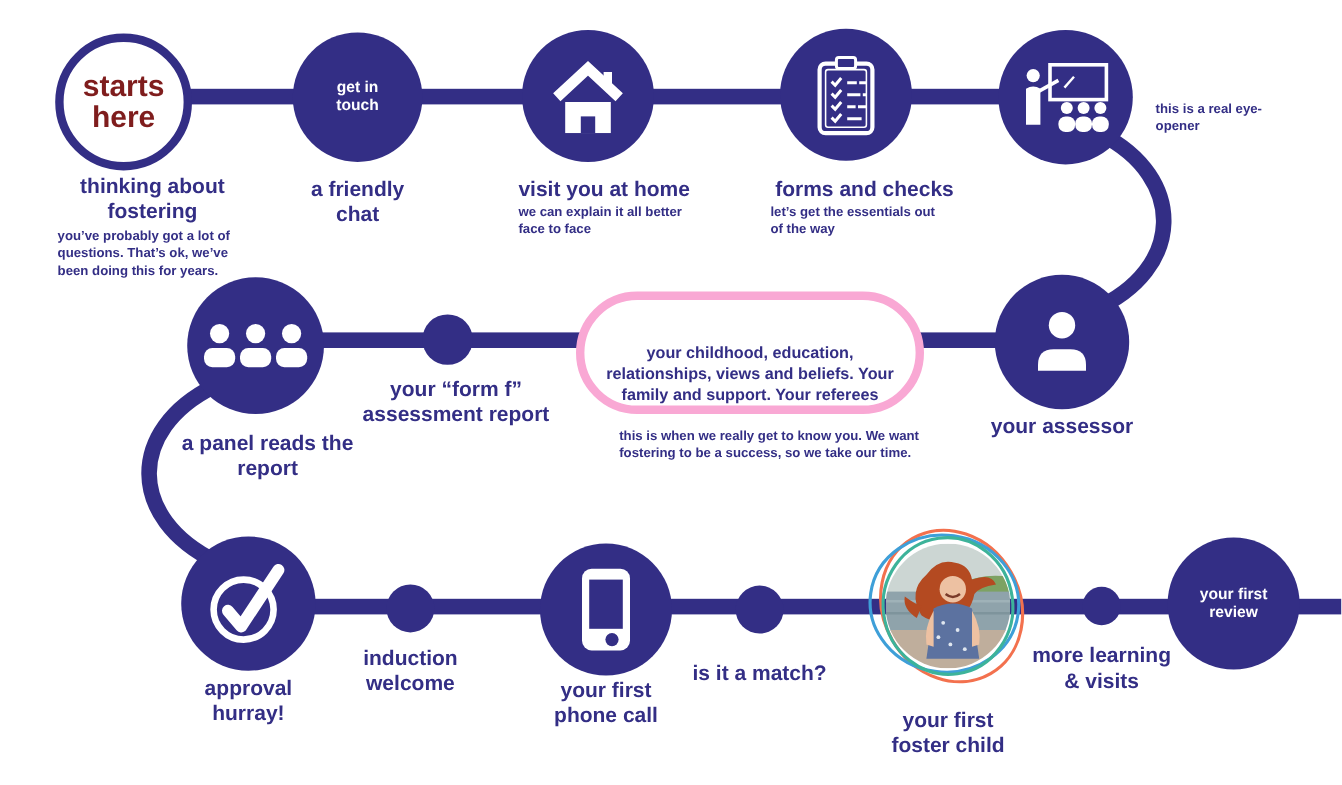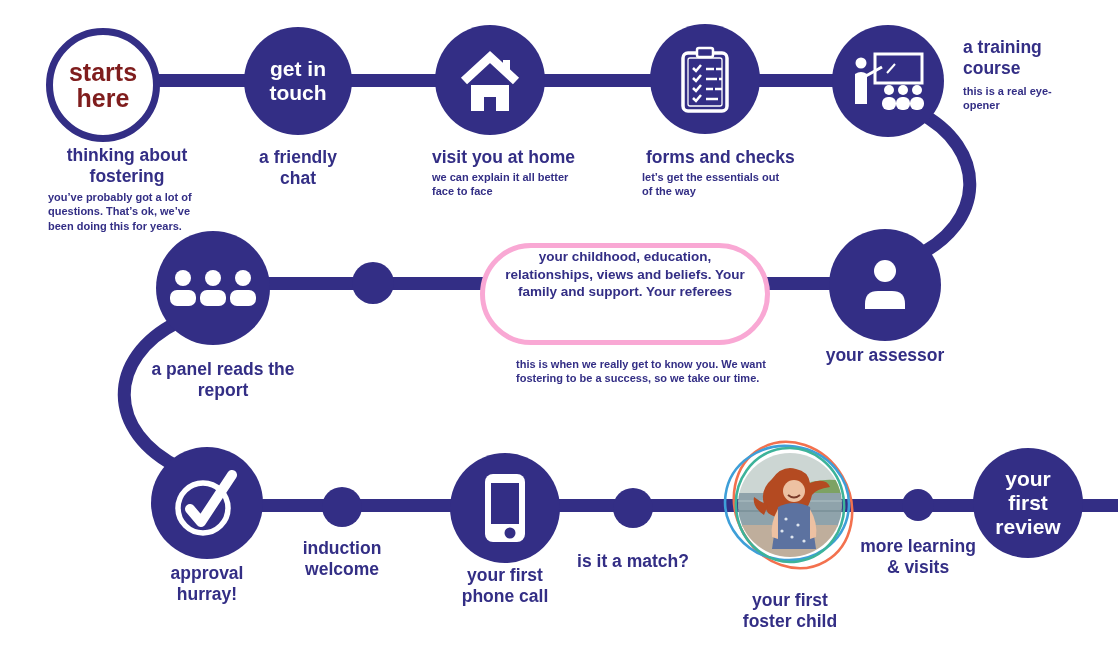--- a/index.html
+++ b/index.html
@@ -7,25 +7,25 @@
   .canvas { position:relative; width:1118px; height:654px; background:#fff; overflow:hidden; }
 
   .bar { position:absolute; height:13px; background:#332e85; z-index:1; }
   .curves { position:absolute; left:0; top:0; z-index:1; }
 
   .node { position:absolute; border-radius:50%; background:#332e85; z-index:2;
           display:flex; align-items:center; justify-content:center; text-align:center; }
   .node.outline { background:#fff; border:7px solid #332e85; }
   .dot { position:absolute; border-radius:50%; background:#332e85; z-index:2; }
 
-  .circle-label { color:#fff; font-weight:bold; font-size:21px; line-height:1.15; }
+  .circle-label { color:#fff; font-weight:bold; font-size:13px; line-height:1.15; }
   .start-text { color:#7f1d1d; font-weight:bold; font-size:25px; line-height:1.05; width:96px; }
 
-  .pill { position:absolute; background:#fff; border:5px solid #f9a8d4; border-radius:56px; z-index:2;
-          display:flex; align-items:flex-start; justify-content:center; text-align:center; }
+  .pill { position:absolute; background:#fff; border:7px solid #f9a8d4; border-radius:56px; z-index:2;
+          display:flex; align-items:flex-end; justify-content:center; text-align:center; }
   .pill-text { color:#332e85; font-weight:bold; font-size:13.5px; line-height:1.3; width:258px; }
 
   .title { position:absolute; color:#332e85; font-weight:bold; font-size:17.5px; line-height:1.2; z-index:3; }
   .sub   { position:absolute; color:#332e85; font-weight:bold; font-size:11px;  line-height:1.3; z-index:3; }
   .center { text-align:center; }
   .nowrap { white-space:nowrap; }
 
   .rings { position:absolute; z-index:2; }
   .photo { position:absolute; border-radius:50%; overflow:hidden; z-index:3; }
 </style>
@@ -94,37 +94,37 @@
       <path d="M4 22 q6 -4 12 0 l0 30 l-12 0 z" fill="#fff"></path>
       <line x1="13" y1="25" x2="31" y2="15" stroke="#fff" stroke-width="3"></line>
       <circle cx="38" cy="38" r="5" fill="#fff"></circle>
         <rect x="31" y="45" width="14" height="13" rx="6" fill="#fff"></rect>
       <circle cx="52" cy="38" r="5" fill="#fff"></circle>
         <rect x="45" y="45" width="14" height="13" rx="6" fill="#fff"></rect>
       <circle cx="66" cy="38" r="5" fill="#fff"></circle>
         <rect x="59" y="45" width="14" height="13" rx="6" fill="#fff"></rect>
     </svg>
   </div>
-  <div class="title" style="left:963px; top:37px; width:110px;">a training course</div>
   <div class="sub" style="left:963px; top:84px; width:106px;">this is a real eye-opener</div>
 
   <div class="node" style="left:829px; top:229px; width:112px; height:112px;">
     <svg width="52" height="56" viewBox="0 0 52 56">
       <circle cx="26" cy="14" r="11" fill="#fff"></circle>
       <path d="M6 52 v-5 q0 -13 13 -13 h14 q13 0 13 13 v5 z" fill="#fff"></path>
     </svg>
   </div>
   <div class="title center nowrap" style="left:820px; top:345px; width:130px;">your assessor</div>
 
   <div class="pill" style="left:480px; top:243px; width:290px; height:102px;">
     <span class="pill-text">your childhood, education, relationships, views and beliefs. Your family and support. Your referees</span>
   </div>
   <div class="sub" style="left:516px; top:357px; width:262px;">this is when we really get to know you. We want fostering to be a success, so we take our time.</div>
 
   <div class="dot" style="left:352px; top:262px; width:42px; height:42px;"></div>
+  <div class="title center" style="left:290px; top:314px; width:180px;">your “form f” assessment report</div>
 
   <div class="node" style="left:156px; top:231px; width:114px; height:114px;">
     <svg width="92" height="38" viewBox="0 0 92 38">
       <circle cx="16" cy="9" r="8" fill="#fff"></circle>
         <rect x="3" y="21" width="26" height="16" rx="7" fill="#fff"></rect>
       <circle cx="46" cy="9" r="8" fill="#fff"></circle>
         <rect x="33" y="21" width="26" height="16" rx="7" fill="#fff"></rect>
       <circle cx="76" cy="9" r="8" fill="#fff"></circle>
         <rect x="63" y="21" width="26" height="16" rx="7" fill="#fff"></rect>
     </svg>

